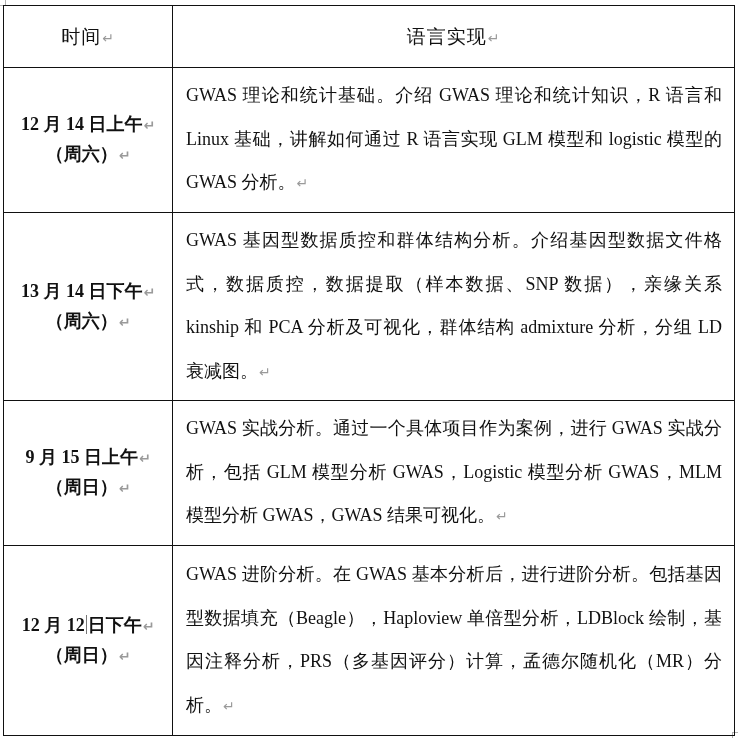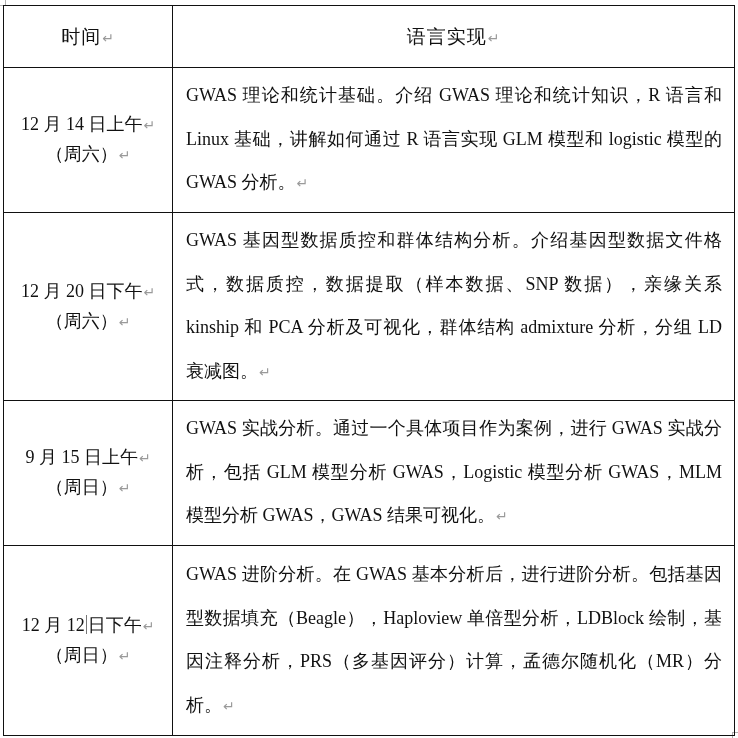--- a/index.html
+++ b/index.html
@@ -12,21 +12,21 @@
   td, th { border: 1.5px solid #111; padding: 0; vertical-align: middle; font-weight: normal; }
   col.c1 { width: 169px; }
   col.c2 { width: 562px; }
   tr.hdr { height: 62px; }
   tr.r1 { height: 145px; }
   tr.r2 { height: 188px; }
   tr.r3 { height: 145px; }
   tr.r4 { height: 190px; }
   .hdr-cell { text-align: center; font-size: 19px; letter-spacing: 1px; }
   .time-cell { text-align: center; font-size: 18px; line-height: 29px; }
-  .time-cell .line { display: block; }
+  .time-cell .line { display: block; font-weight: bold; }
   .desc-cell { font-size: 18px; line-height: 43.5px; padding: 0 12px 0 13px; text-align: justify; margin-left: 42px; }
   .pm { color: #9a9a9a; font-size: 14px; margin-left: 1px; font-family: "DejaVu Sans", sans-serif; }
   .cursor { display: inline-block; width: 1px; height: 19px; background: #777; vertical-align: -3px; margin: 0 1px; }
 </style>
 </head>
 <body>
 
 <div class="corner-mark cm-tl"></div>
 <div class="corner-mark cm-br"></div>
 
@@ -44,21 +44,21 @@
   <tr class="r1">
     <td class="time-cell">
       <span class="line"><span>12 月 14 日上午</span><span class="pm">↵</span></span>
       <span class="line"><span>（周六）</span><span class="pm">↵</span></span>
     </td>
     <td class="desc-cell"><span>GWAS 理论和统计基础。介绍 GWAS 理论和统计知识，R 语言和 Linux 基础，讲解如何通过 R 语言实现 GLM 模型和 logistic 模型的 GWAS 分析。</span><span class="pm">↵</span></td>
   </tr>
 
   <tr class="r2">
     <td class="time-cell">
-      <span class="line"><span>12 月 20 日下午</span><span class="pm">↵</span></span>
+      <span class="line"><span>13 月 14 日下午</span><span class="pm">↵</span></span>
       <span class="line"><span>（周六）</span><span class="pm">↵</span></span>
     </td>
     <td class="desc-cell"><span>GWAS 基因型数据质控和群体结构分析。介绍基因型数据文件格式，数据质控，数据提取（样本数据、SNP 数据），亲缘关系 kinship 和 PCA 分析及可视化，群体结构 admixture 分析，分组 LD 衰减图。</span><span class="pm">↵</span></td>
   </tr>
 
   <tr class="r3">
     <td class="time-cell">
       <span class="line"><span>9 月 15 日上午</span><span class="pm">↵</span></span>
       <span class="line"><span>（周日）</span><span class="pm">↵</span></span>
     </td>

